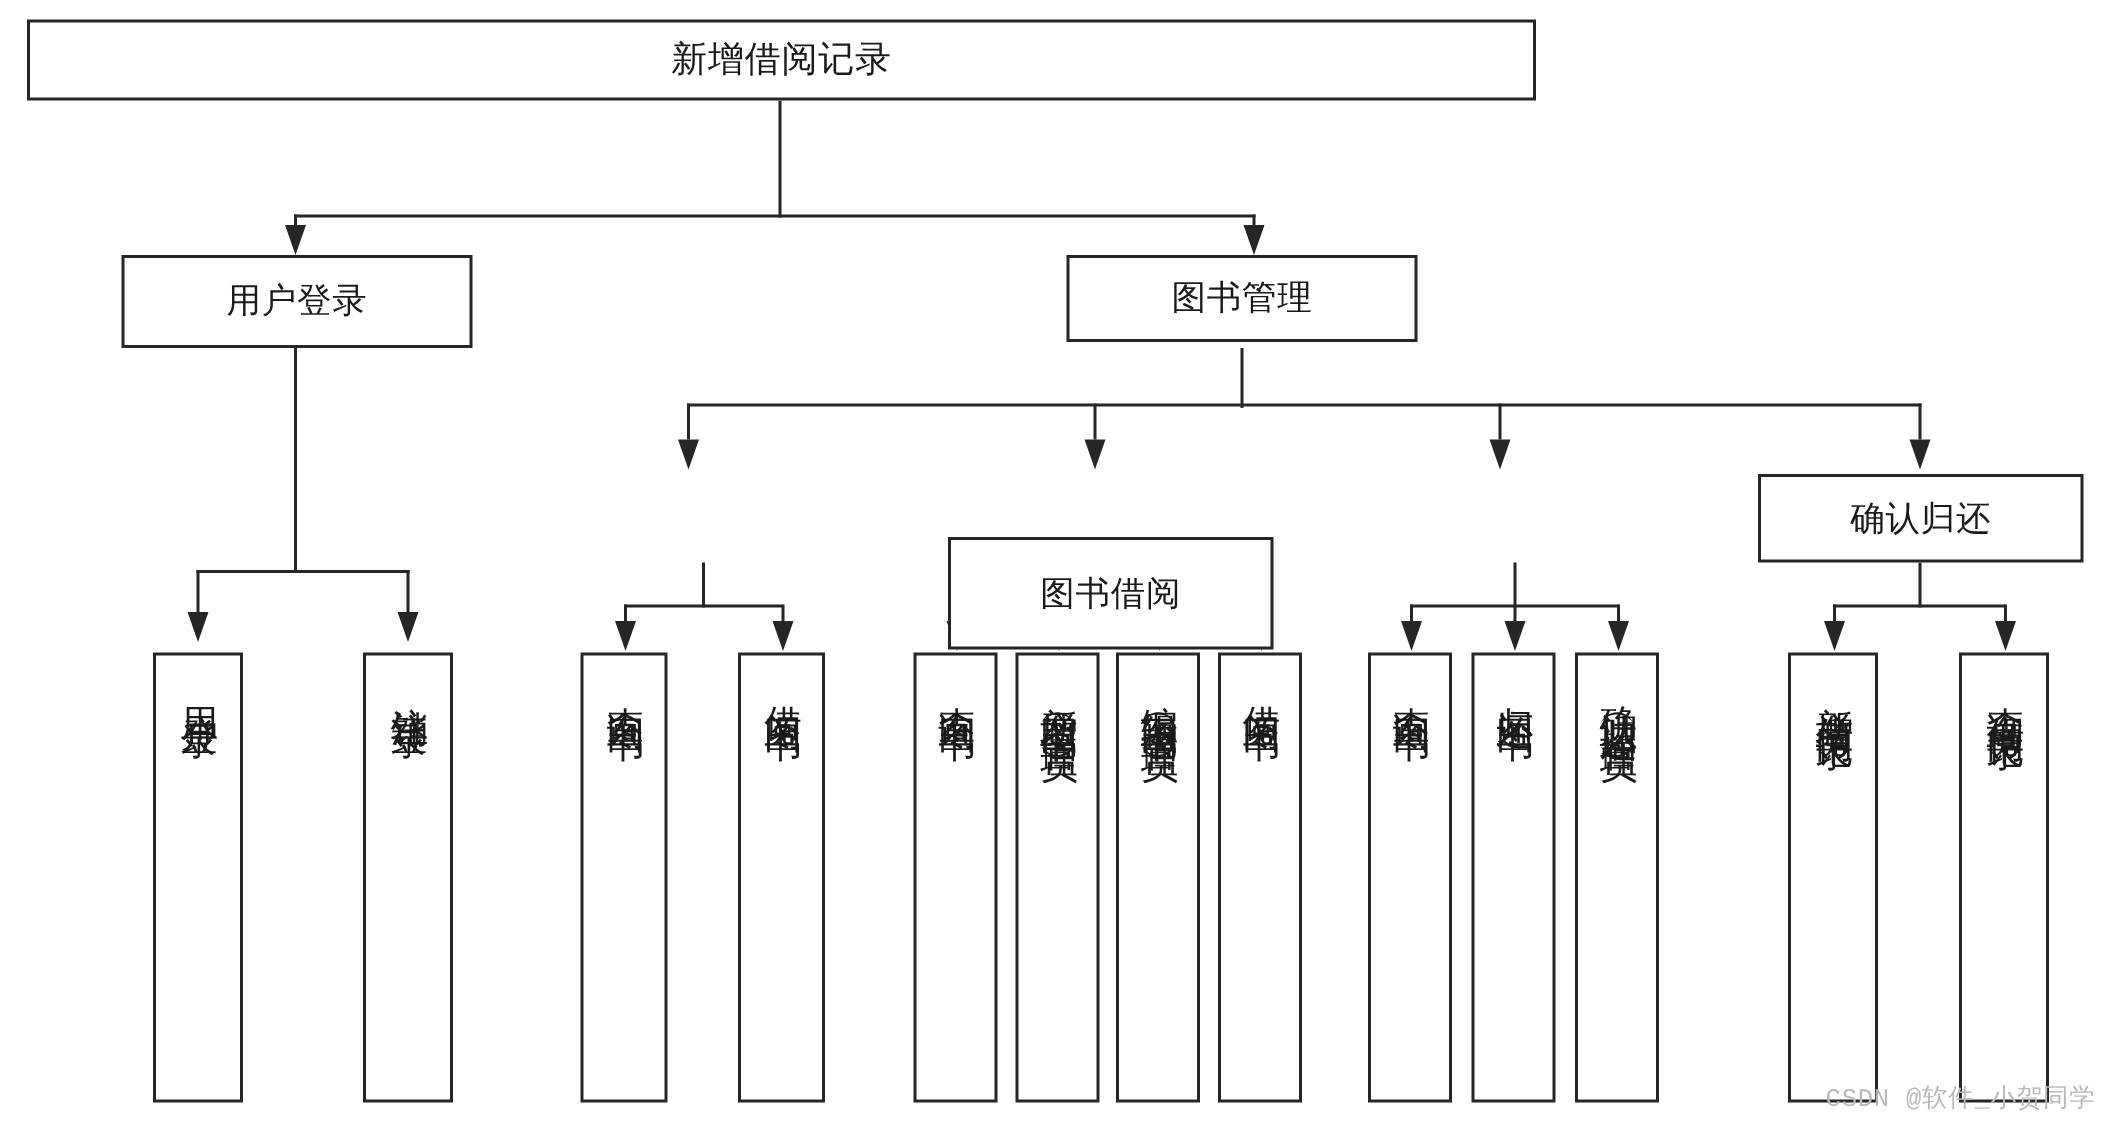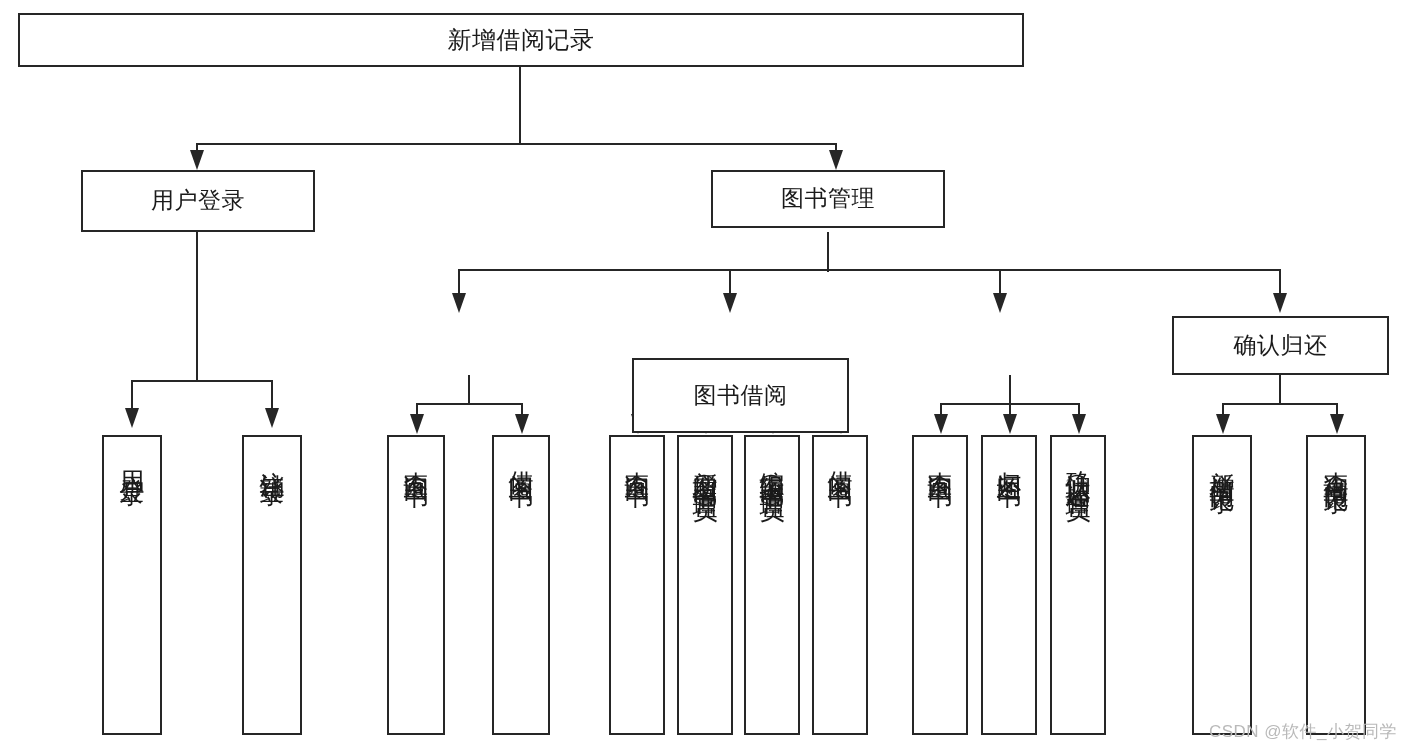--- a/index.html
+++ b/index.html
@@ -73,21 +73,21 @@
   
   #watermark{
     position:absolute;
     right:8px;
     bottom:4px;
     font-size:17px;
     color:#b9b9b9;
     letter-spacing:.5px;
     white-space:nowrap;
     z-index:9;
-    font-family:Liberation Sans, sans-serif;
+    font-family:Liberation Mono, monospace;
   }
 </style>
 </head>
 <body>
 
 <div id="canvas">
 
   <div class="node h" id="n-root" style="left:18px;top:13px;width:1006px;height:54px;">
     <span class="lbl">新增借阅记录</span>
   </div>

